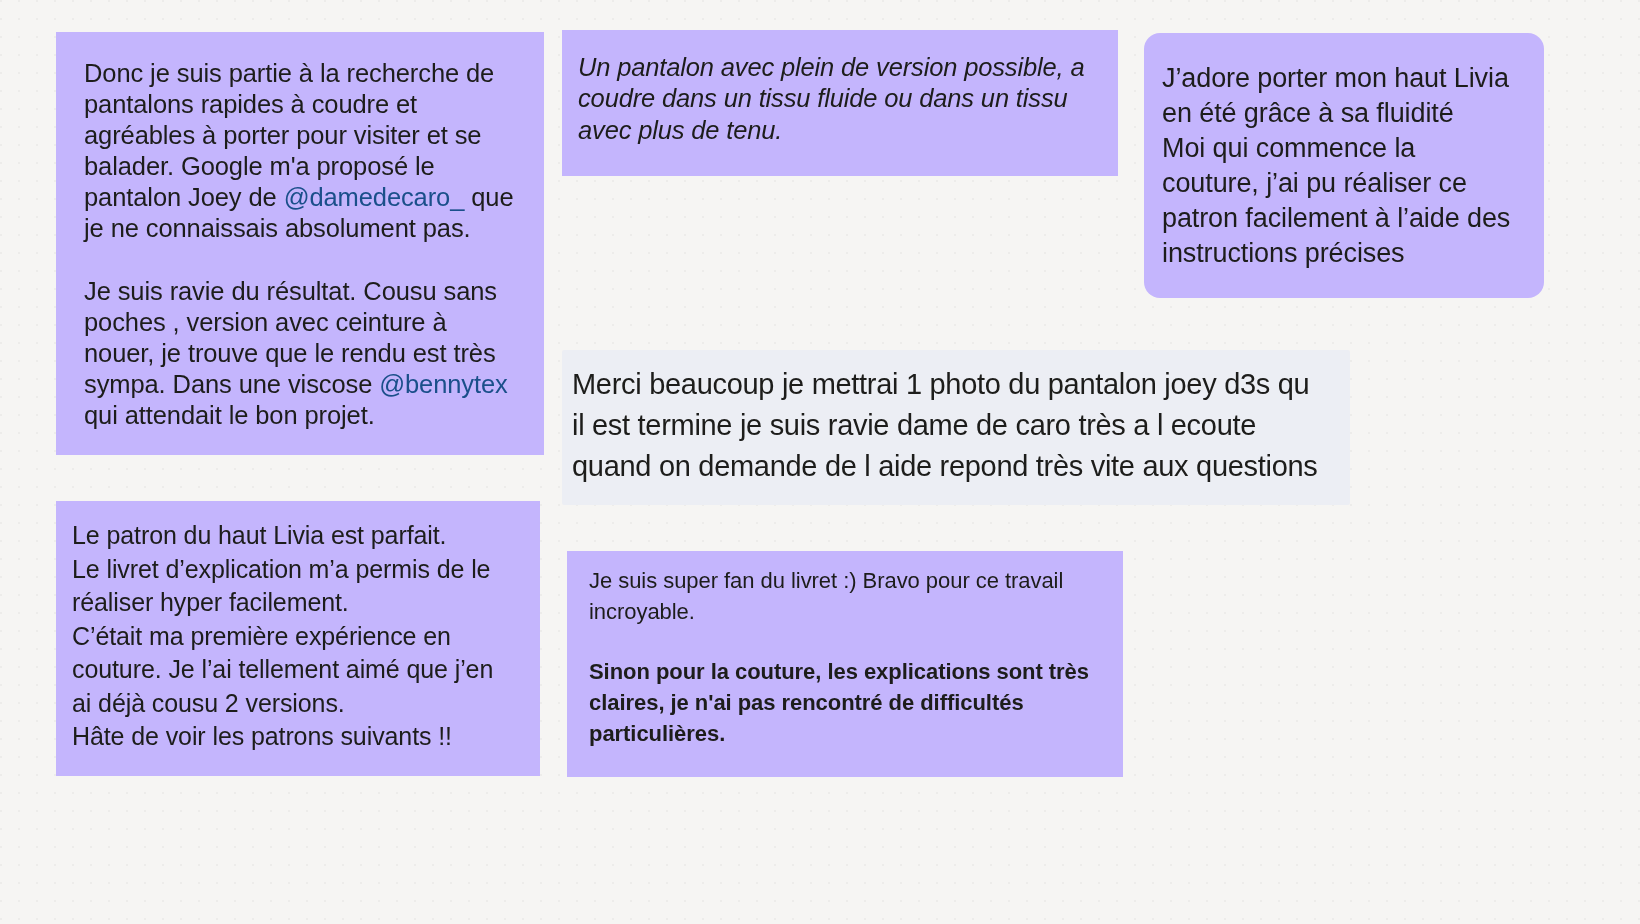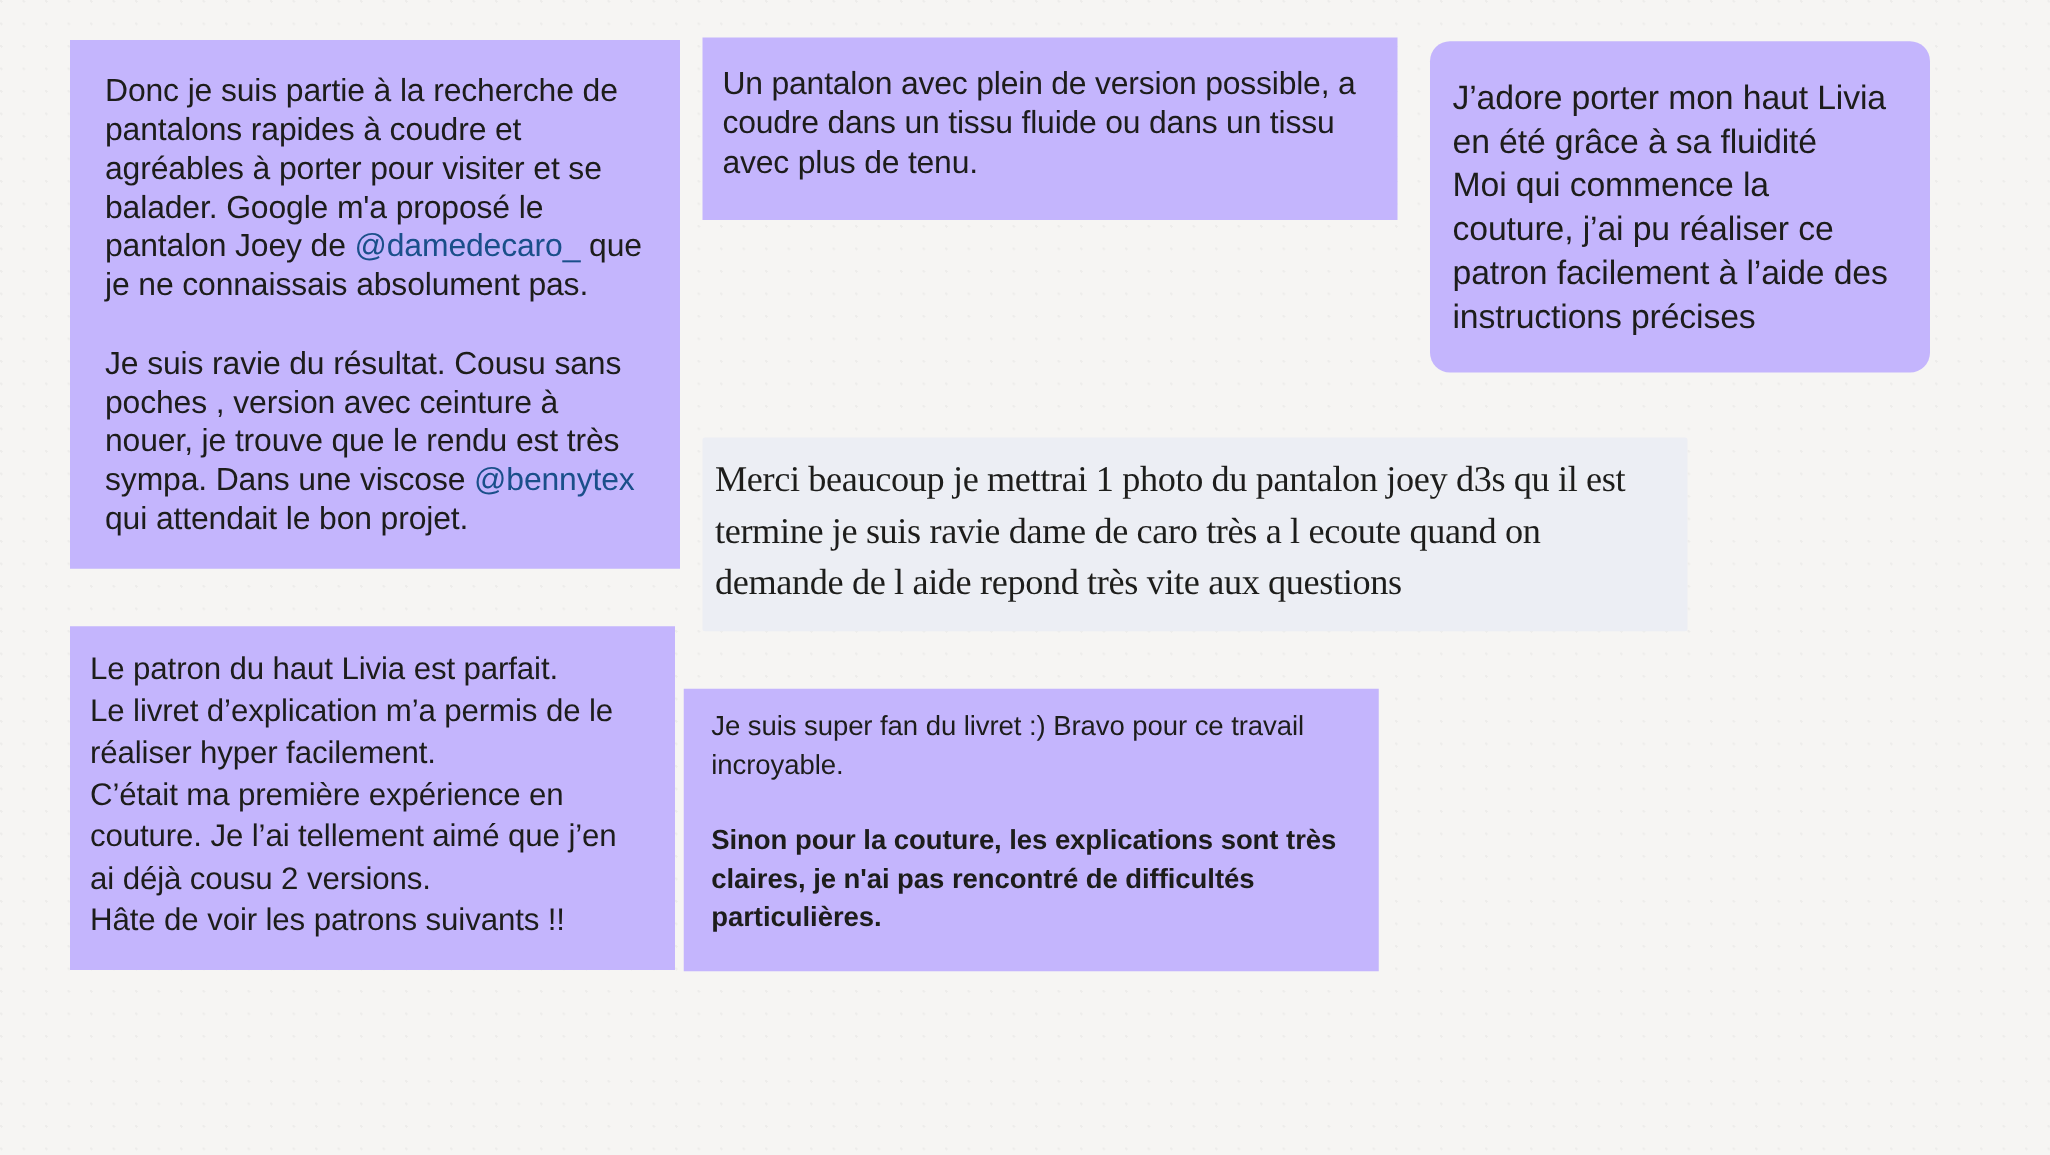--- a/index.html
+++ b/index.html
@@ -54,20 +54,21 @@
   
   #card-review-2 {
     left: 562px;
     top: 30px;
     width: 556px;
     padding: 22px 24px 30px 16px;
     border-radius: 0px;
     font-size: 25.5px;
     line-height: 1.235;
     letter-spacing: -0.15px;
+    font-style: italic;
   }
 
   
   #card-review-3 {
     left: 1144px;
     top: 33px;
     width: 400px;
     padding: 28px 26px 26px 18px;
     border-radius: 16px;
     font-size: 27px;
@@ -79,39 +80,39 @@
   #card-review-4 {
     left: 562px;
     top: 350px;
     width: 788px;
     padding: 14px 22px 18px 10px;
     background: #eceef4;
     border-radius: 2px;
     font-size: 29px;
     line-height: 1.41;
     letter-spacing: -0.3px;
-    font-family: Liberation Serif, serif;
+    font-family: Liberation Sans, sans-serif;
     font-stretch: condensed;
   }
 
   
   #card-review-5 {
     left: 56px;
     top: 501px;
     width: 484px;
     padding: 18px 22px 22px 16px;
     border-radius: 0px;
     font-size: 25px;
     line-height: 1.34;
     letter-spacing: -0.1px;
   }
 
   
   #card-review-6 {
-    left: 547px;
+    left: 567px;
     top: 551px;
     width: 556px;
     padding: 14px 24px 28px 22px;
     border-radius: 0px;
     font-size: 22px;
     line-height: 1.42;
     letter-spacing: -0.05px;
   }
   #card-review-6 .bold-block {
     font-weight: bold;

